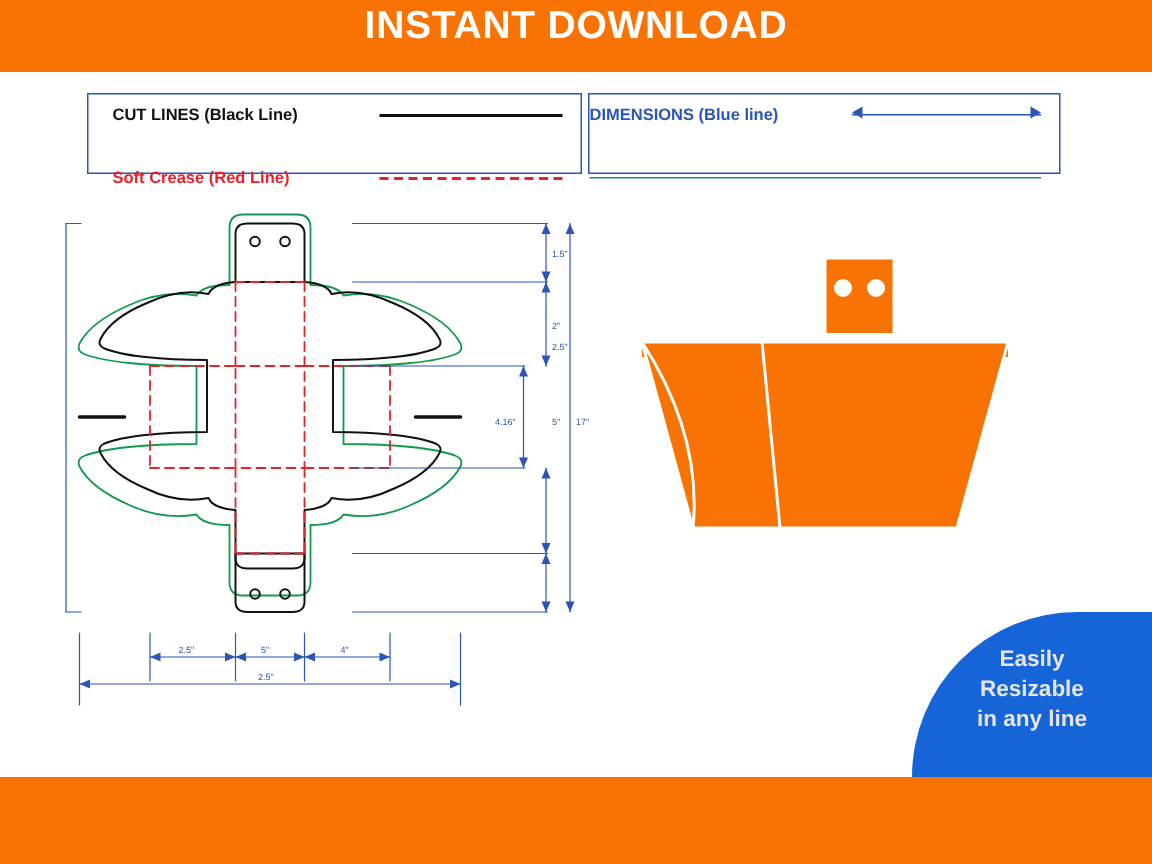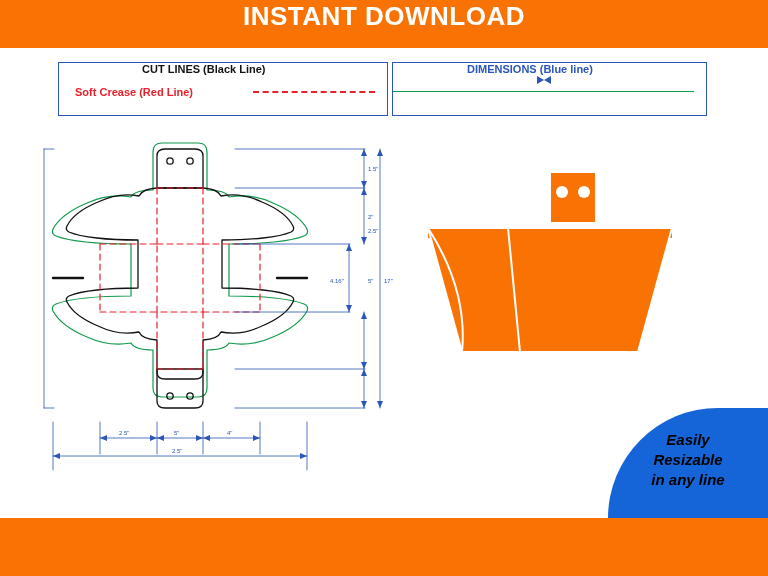--- a/index.html
+++ b/index.html
@@ -51,29 +51,29 @@
   .legend-left  { left: 58px;  top: 62px; width: 330px; height: 54px; }
   .legend-right { left: 392px; top: 62px; width: 315px; height: 54px; }
   .legend-row {
     position: absolute;
     left: 0;
     width: 100%;
     height: 27px;
     display: flex;
     align-items: center;
   }
-  .legend-row.r1 { top: 0; flex-direction: column; }
-  .legend-row.r2 { top: 15px; align-items: center; }
+  .legend-row.r1 { top: 0; }
+  .legend-row.r2 { top: 42px; align-items: center; }
   .legend-label {
     font-size: 11px;
     font-weight: bold;
     white-space: nowrap;
   }
   .legend-left .legend-label  { margin-left: 16px; width: 178px; }
-  .legend-right .legend-label { margin-left: 10px; width: 175px; }
+  .legend-right .legend-label { width: 175px; }
   .lbl-black { color: #111111; }
   .lbl-red   { color: #e8212b; }
   .lbl-blue  { color: #2b55b7; }
   .lbl-green { color: #119a4c; }
   .sample {
     position: relative;
     flex: 1;
     height: 14px;
     margin-right: 12px;
   }
@@ -127,25 +127,24 @@
     left: 410px; top: 170px;
     width: 300px; height: 210px;
   }
   
   .badge {
     position: absolute;
     left: 608px; top: 408px;
     width: 160px; height: 110px;
     background: #1565d8;
     border-top-left-radius: 110px;
-    color: #000000;
+    color: #e5e5e5;
     text-align: center;
     box-sizing: border-box;
     padding-top: 22px;
-    font-style: italic;
   }
   .badge-line {
     font-size: 15px;
     font-weight: bold;
     line-height: 20px;
   }
 </style>
 </head>
 <body>
 

